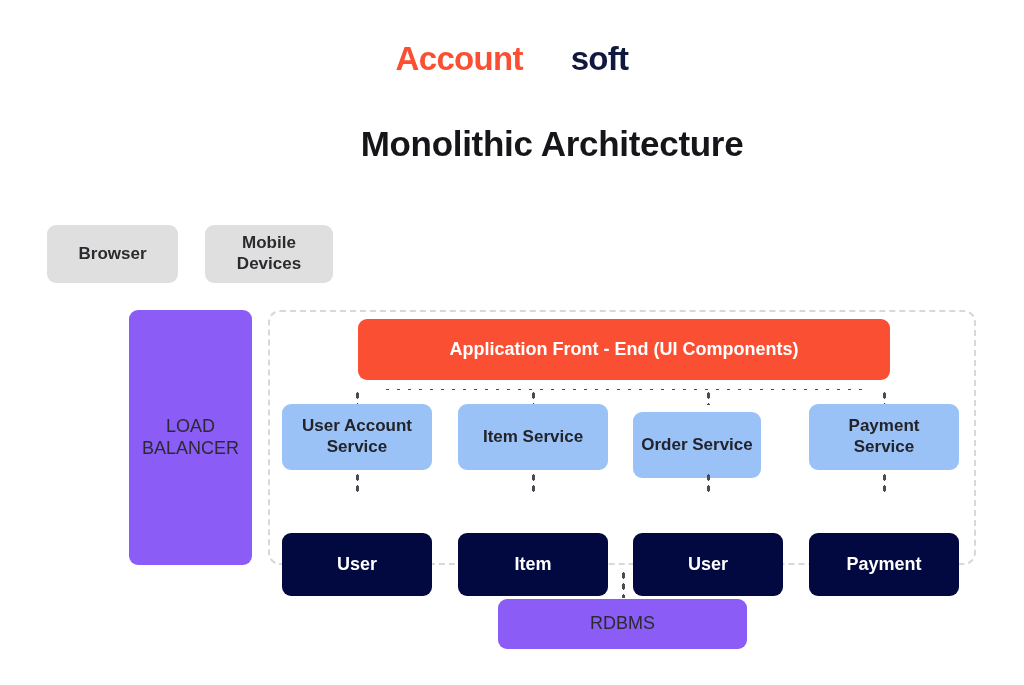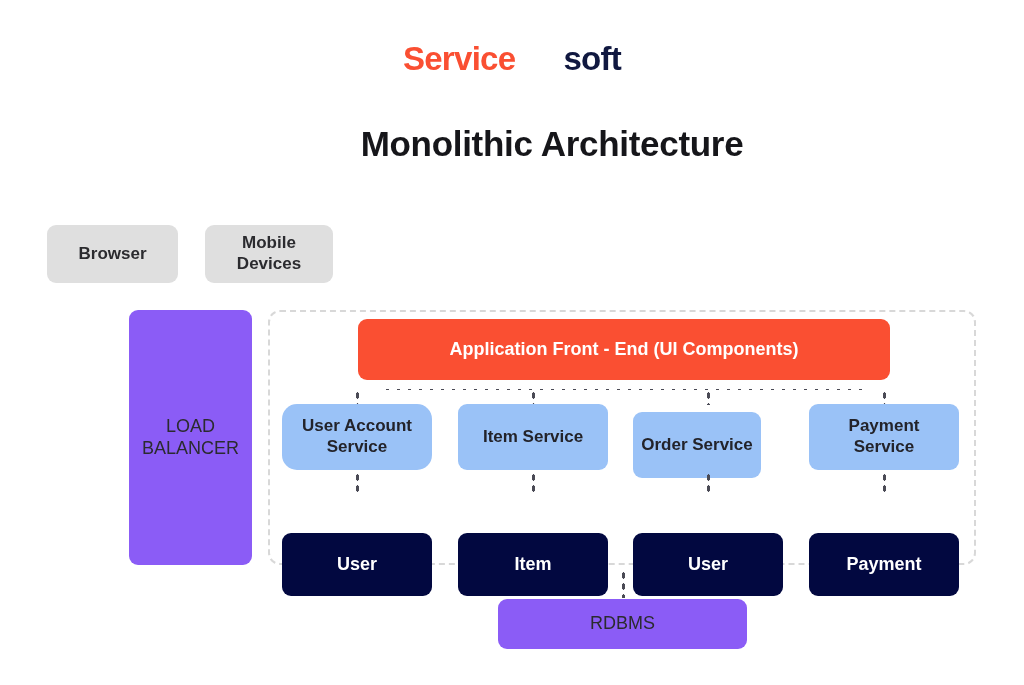--- a/index.html
+++ b/index.html
@@ -102,21 +102,21 @@
     position: absolute;
     left: 268px; top: 310px;
     width: 708px; height: 255px;
     box-sizing: border-box;
     border: 2px dashed #D8D8D8;
     border-radius: 12px;
   }
 
   #frontend-box { left: 358px; top: 319px; width: 532px; height: 61px; }
 
-  #svc-0 { left: 282px;  top: 404px; width: 150px; height: 66px; border-radius: 15px; }
+  #svc-0 { left: 282px;  top: 404px; width: 150px; height: 66px; }
   #svc-1 { left: 458px;  top: 404px; width: 150px; height: 66px; }
   #svc-2 { left: 633px;  top: 404px; width: 128px; height: 66px; margin-top: 8px; }
   #svc-3 { left: 809px;  top: 404px; width: 150px; height: 66px; }
 
   #dat-0 { left: 282px;  top: 493px; width: 150px; height: 63px; }
   #dat-1 { left: 458px;  top: 493px; width: 150px; height: 63px; }
   #dat-2 { left: 633px;  top: 493px; width: 150px; height: 63px; }
   #dat-3 { left: 809px;  top: 493px; width: 150px; height: 63px; }
 
   #rdbms-box { left: 498px; top: 599px; width: 249px; height: 50px; }
@@ -154,21 +154,21 @@
   #drop-m-3 { left: 881px; }
 
   #drop-db { left: 620px; top: 570px; height: 28px; }
 </style>
 </head>
 <body>
 
 <div class="canvas">
 
   <div class="logo">
-    <span class="part-a">Service</span><span class="part-b">soft</span>
+    <span class="part-a">Account</span><span class="part-b">soft</span>
   </div>
 
   <div class="page-title">Monolithic Architecture</div>
 
   <div class="box box-gray" id="browser-box" style="white-space:pre-line">Browser</div>
   <div class="box box-gray" id="mobile-box" style="white-space:pre-line">Mobile
 Devices</div>
 
   <div class="box box-gray-light" id="load-balancer-box" style="white-space:pre-line">LOAD
 BALANCER</div>

